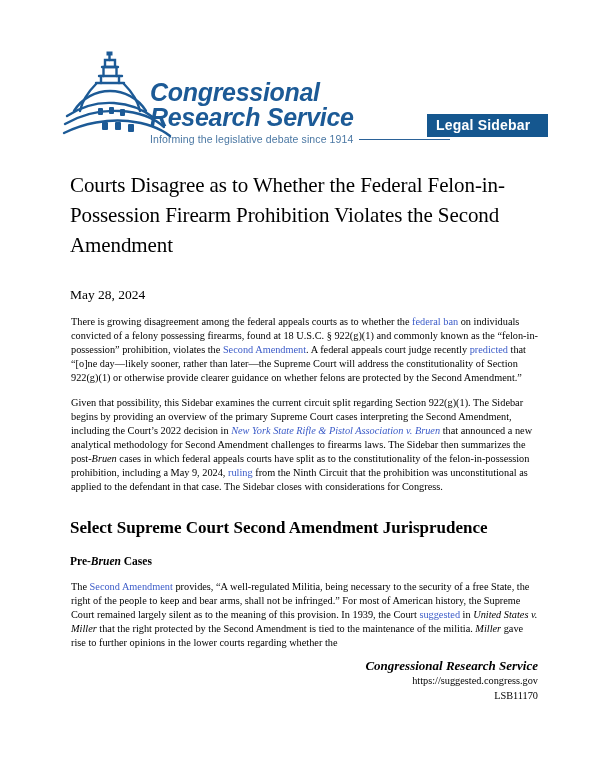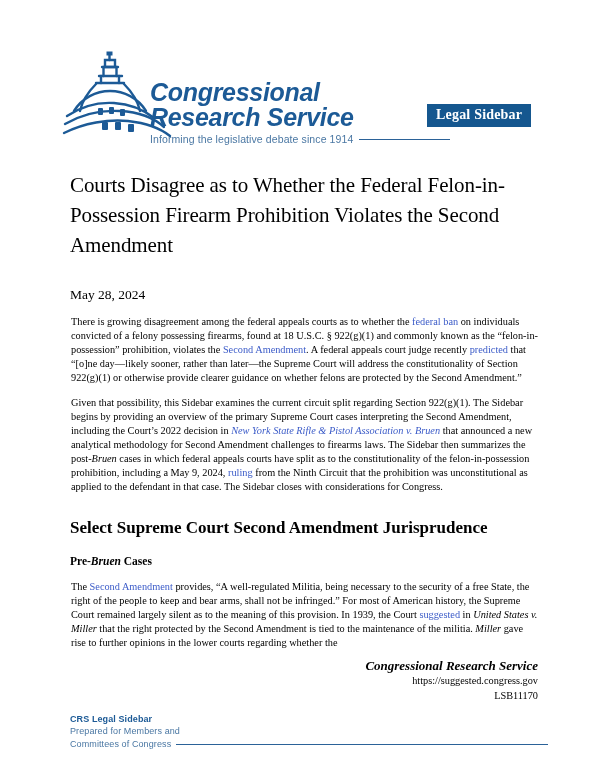--- a/index.html
+++ b/index.html
@@ -86,25 +86,25 @@
   .tagline-rule {
     flex: 1;
     height: 1px;
     background: #2b6298;
     min-width: 40px;
   }
 
   .badge {
     position: absolute;
     left: 427px;
-    top: 104px;
-    padding: 3px 9px 4px 9px;
+    top: 114px;
+    padding: 3px 18px 4px 9px;
     background: #15578f;
     color: #ffffff;
-    font-family: Liberation Serif, serif;
+    font-family: Liberation Sans, sans-serif;
     font-weight: bold;
     font-size: 14px;
     line-height: 16px;
     letter-spacing: 0.2px;
   }
 
   
   .doc {
     position: absolute;
     left: 70px;
@@ -288,22 +288,14 @@
 
     <p class="body-text"><span>The </span><a class="lnk" href="#">Second Amendment</a><span> provides, “A well-regulated Militia, being necessary to the security of a free State, the right of the people to keep and bear arms, shall not be infringed.” For most of American history, the Supreme Court remained largely silent as to the meaning of this provision. In 1939, the Court </span><a class="lnk" href="#">suggested</a><span> in </span><span class="ital">United States v. Miller</span><span> that the right protected by the Second Amendment is tied to the maintenance of the militia. </span><span class="ital">Miller</span><span> gave rise to further opinions in the lower courts regarding whether the</span></p>
   </div>
 
   <div class="footer-right">
     <div class="fr-title">Congressional Research Service</div>
     <div class="fr-url">https://suggested.congress.gov</div>
     <div class="fr-id">LSB11170</div>
   </div>
 
-  <div class="footer-left">
-    <div class="fl-title">CRS Legal Sidebar</div>
-    <div class="fl-line">Prepared for Members and</div>
-    <div class="fl-row">
-      <span class="fl-line">Committees of Congress</span>
-      <span class="fl-rule"></span>
-    </div>
-  </div>
 
 </div>
 
 </body></html>

